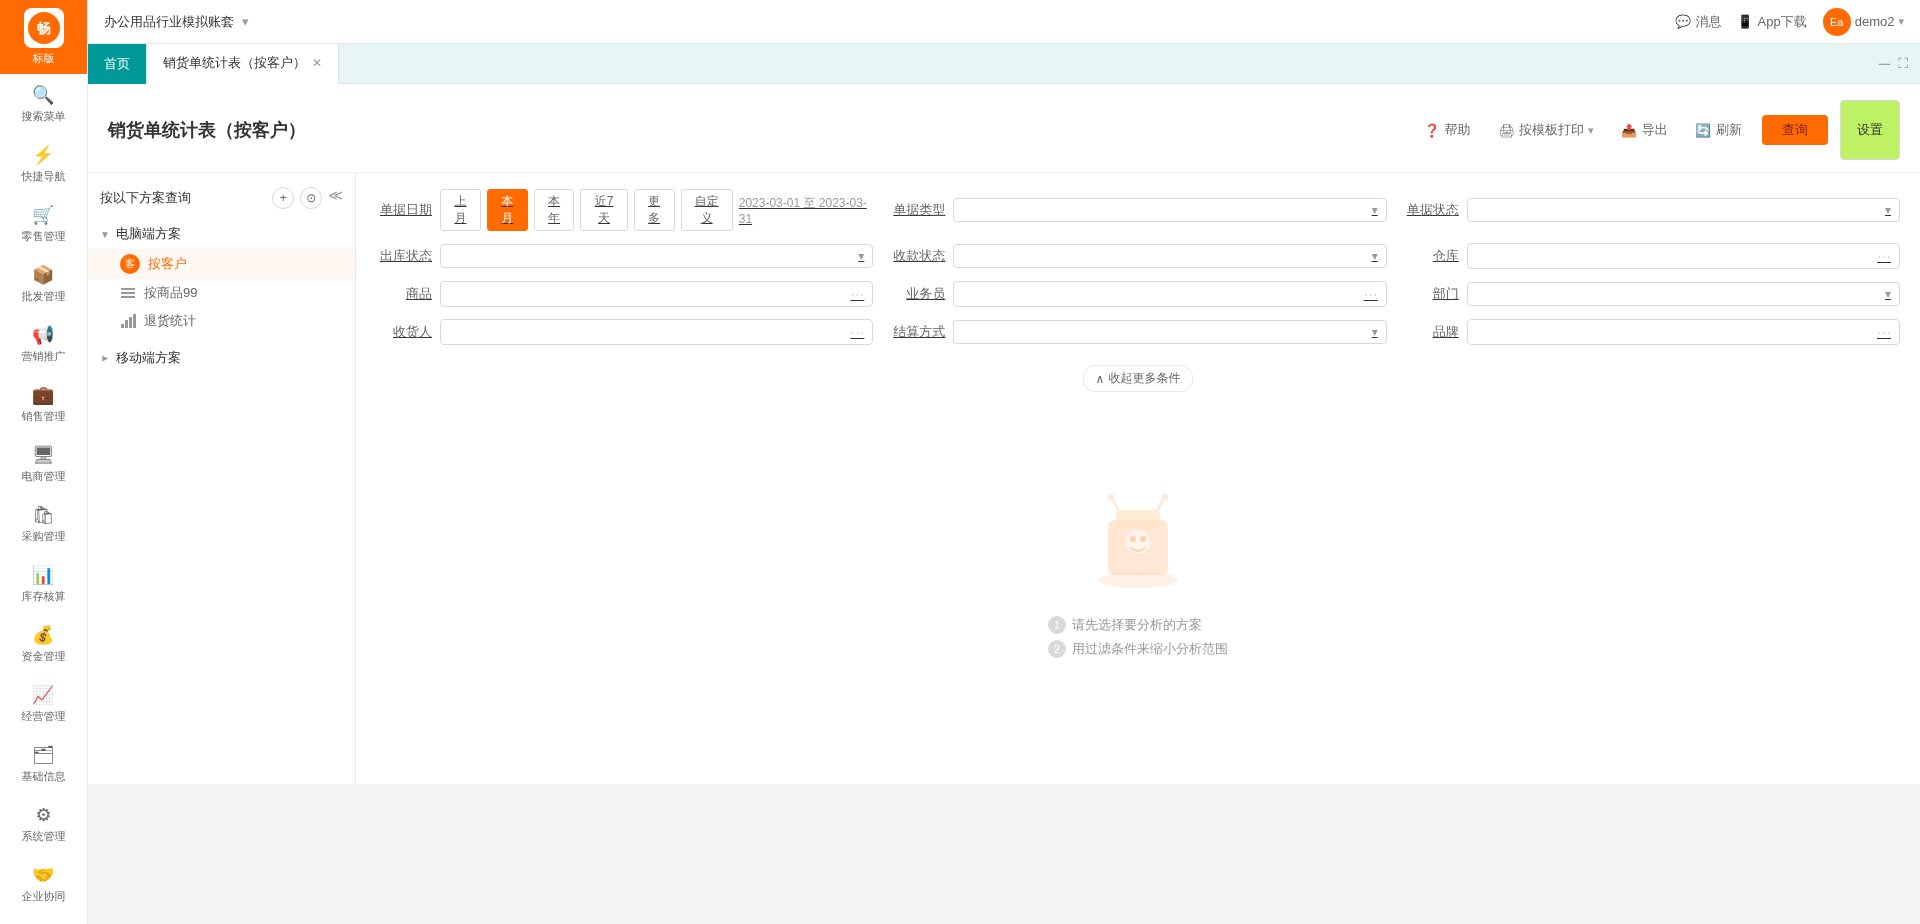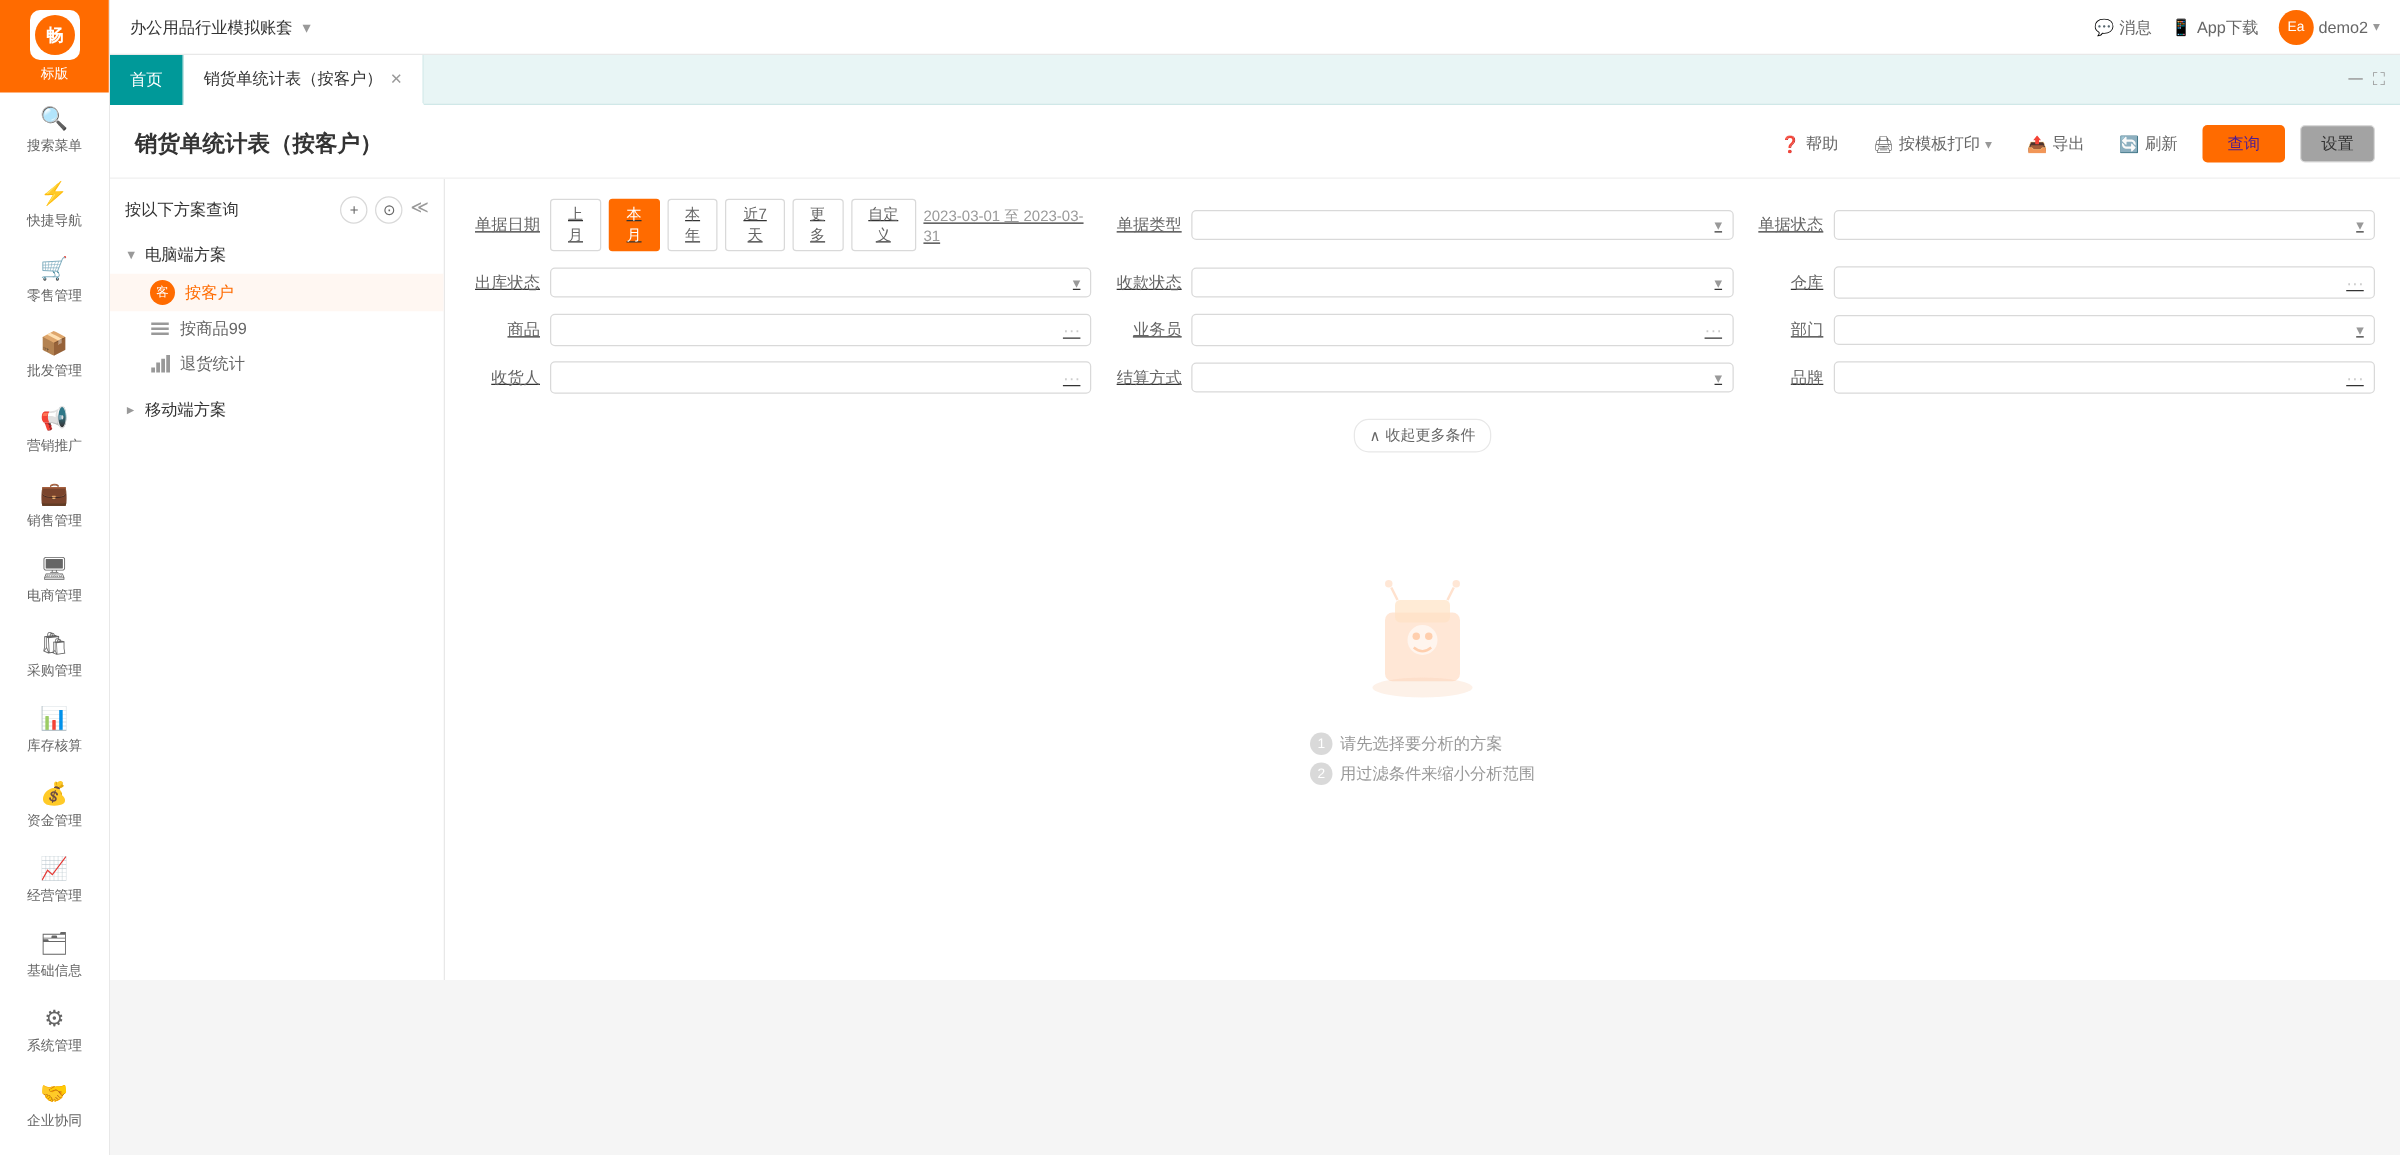--- a/index.html
+++ b/index.html
@@ -36,22 +36,22 @@
     .tab-home { background: #009999; color: #fff; }
 
     
     .content { flex: 1; overflow-y: auto; background: #fff; }
 
     
     .page-header { padding: 16px 20px 12px 20px; display: flex; align-items: center; justify-content: space-between; border-bottom: 1px solid #f0f0f0; }
     .page-title { font-size: 18px; font-weight: bold; color: #333; }
     .page-actions { display: flex; align-items: center; gap: 12px; }
     .page-action-btn { display: flex; align-items: center; gap: 4px; cursor: pointer; color: #666; font-size: 13px; padding: 4px 8px; border-radius: 4px; }
-    .btn-primary { background: #ff6b00; color: #4c1d95; border: none; padding: 6px 20px; border-radius: 4px; cursor: pointer; font-size: 13px; }
-    .btn-setting { background: #a3a3a3; color: #333; border: 1px solid #d9d9d9; padding: 5px 16px; border-radius: 4px; cursor: pointer; font-size: 13px; }
+    .btn-primary { background: #ff6b00; color: #7f1d1d; border: none; padding: 6px 20px; border-radius: 4px; cursor: pointer; font-size: 13px; }
+    .btn-setting { background: #bef264; color: #333; border: 1px solid #d9d9d9; padding: 20px 16px; border-radius: 4px; cursor: pointer; font-size: 13px; }
 
     
     .body-layout { display: flex; height: calc(924px - 44px - 40px - 60px); overflow: hidden; }
 
     
     .left-panel { width: 268px; border-right: 1px solid #e8e8e8; background: #fff; overflow-y: auto; padding: 8px 0; }
     .left-panel-header { display: flex; align-items: center; justify-content: space-between; padding: 6px 12px; font-size: 13px; color: #333; }
     .left-panel-actions { display: flex; gap: 6px; }
     .lp-action-btn { width: 22px; height: 22px; border-radius: 50%; border: 1px solid #d9d9d9; display: flex; align-items: center; justify-content: center; cursor: pointer; color: #666; font-size: 12px; }
     .lp-collapse-btn { cursor: pointer; color: #999; font-size: 14px; }

